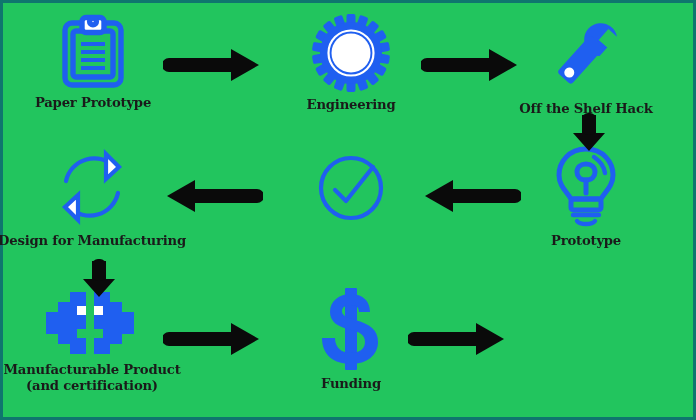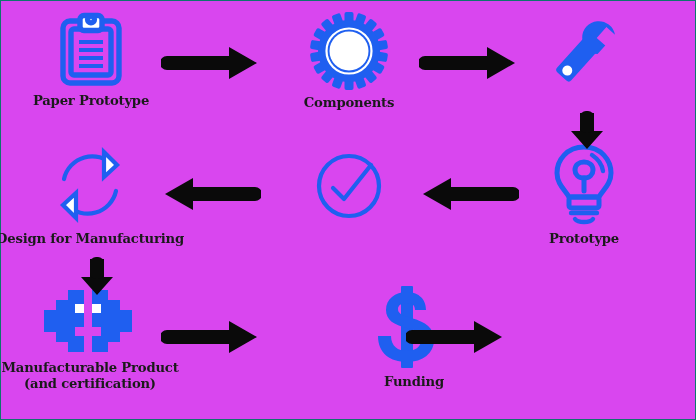--- a/index.html
+++ b/index.html
@@ -6,22 +6,22 @@
   body{
     width:696px;height:420px;
     background:#ffffff;
     font-family:"DejaVu Serif", serif;
     overflow:hidden;
   }
   #page{
     position:relative;
     width:696px;height:420px;
     box-sizing:border-box;
-    border:1px solid #0f766e;
-    background:#d946ef;
+    border:3px solid #0f766e;
+    background:#22c55e;
   }
   .node{
     position:absolute;
     width:190px;
     text-align:center;
     box-sizing:border-box;
   }
   .node .icon{
     display:block;
     margin:0 auto;
@@ -45,21 +45,21 @@
   
   #n-paper      { left:-5px;  top:10px; }
   #n-components { left:253px; top:10px; }
   #n-hack       { left:488px; top:8px;  }
 
   #n-dfm        { left:-6px;  top:142px; }
   #n-evt        { left:253px; top:142px; }
   #n-proto      { left:488px; top:140px; }
 
   #n-mfg        { left:-6px;  top:285px; }
-  #n-funding    { left:253px; top:283px;text-align:right; }
+  #n-funding    { left:253px; top:283px; }
   #n-production { left:488px; top:285px; }
 
   #a-1 { left:160px; top:44px; }
   #a-2 { left:418px; top:44px; }
   #a-3 { left:568px; top:106px; }
   #a-4 { left:418px; top:175px; }
   #a-5 { left:160px; top:175px; }
   #a-6 { left:78px;  top:252px; }
   #a-7 { left:160px; top:318px; }
   #a-8 { left:405px; top:318px; }
@@ -112,39 +112,40 @@
               <rect x="-4.5" y="-39" width="9" height="11" rx="2" transform="rotate(320)"></rect>
               <rect x="-4.5" y="-39" width="9" height="11" rx="2" transform="rotate(340)"></rect>
             </g>
             <circle cx="0" cy="0" r="31"></circle>
           </g>
           <circle cx="0" cy="0" r="19.5" fill="#ffffff"></circle>
           <circle cx="0" cy="0" r="22.5" fill="none" stroke="#ffffff" stroke-width="2.2"></circle>
         </g>
       </svg>
     </span>
-    <span class="label">Components</span>
+    <span class="label">Engineering</span>
   </div>
 
   <div class="node" id="n-hack">
     <span class="icon">
       <svg width="86" height="86" viewBox="0 0 86 86">
         <g transform="translate(43,43) rotate(42) translate(-43,-43)">
           <path d="M43 6
                    a16.5 16.5 0 1 0 0 33
                    a16.5 16.5 0 1 0 0 -33
                    z" fill="none"></path>
           <path d="M54.5 9.5
                    A16.5 16.5 0 1 0 54.5 35.5
                    L54.5 24 L43 24 L43 9.5 Z" fill="#1f5ff0"></path>
           <rect x="33.5" y="26" width="19" height="50" rx="3.5" fill="#1f5ff0"></rect>
           <circle cx="43" cy="68" r="5" fill="#ffffff"></circle>
         </g>
       </svg>
     </span>
+    <span class="label">Off the Shelf Hack</span>
   </div>
 
   <div class="node" id="n-dfm">
     <span class="icon">
       <svg width="86" height="84" viewBox="0 0 86 84">
         <g fill="none" stroke="#1f5ff0" stroke-width="4.2" stroke-linecap="round">
           <path d="M17 36 A29 29 0 0 1 66 22"></path>
           <path d="M57 9 L70 22 L57 34 Z" fill="#ffffff"></path>
           <path d="M69 48 A29 29 0 0 1 20 62"></path>
           <path d="M29 50 L16 62 L29 75 Z" fill="#ffffff"></path>

